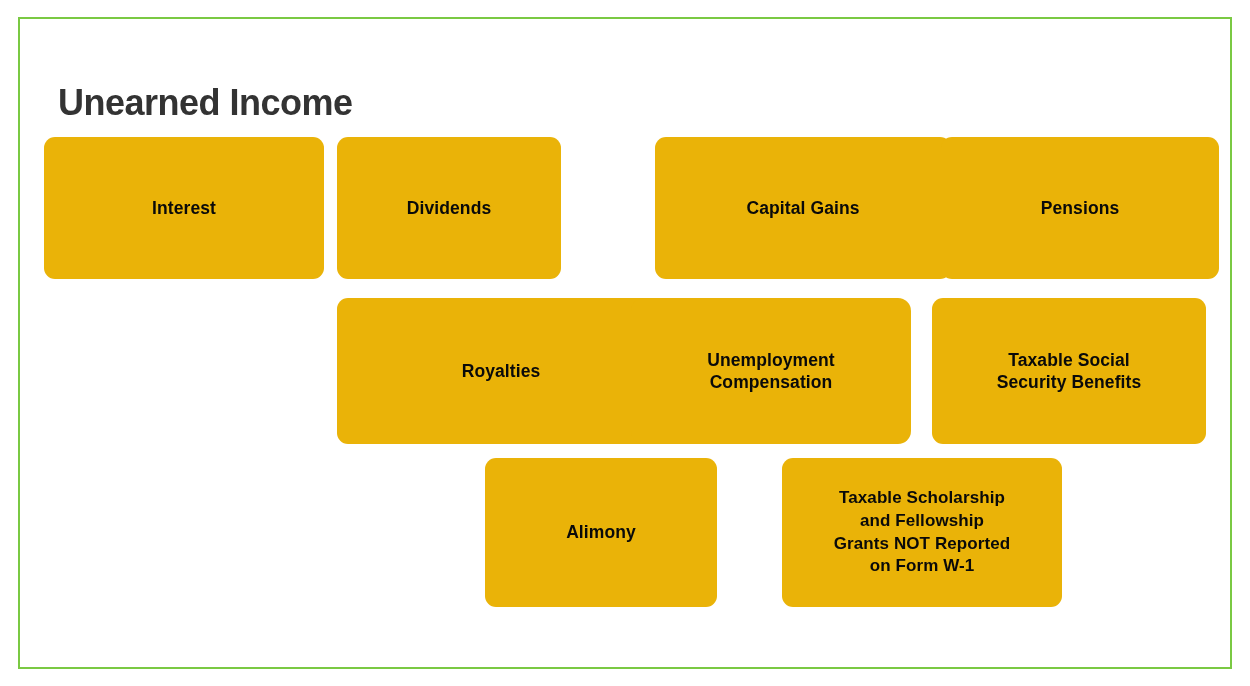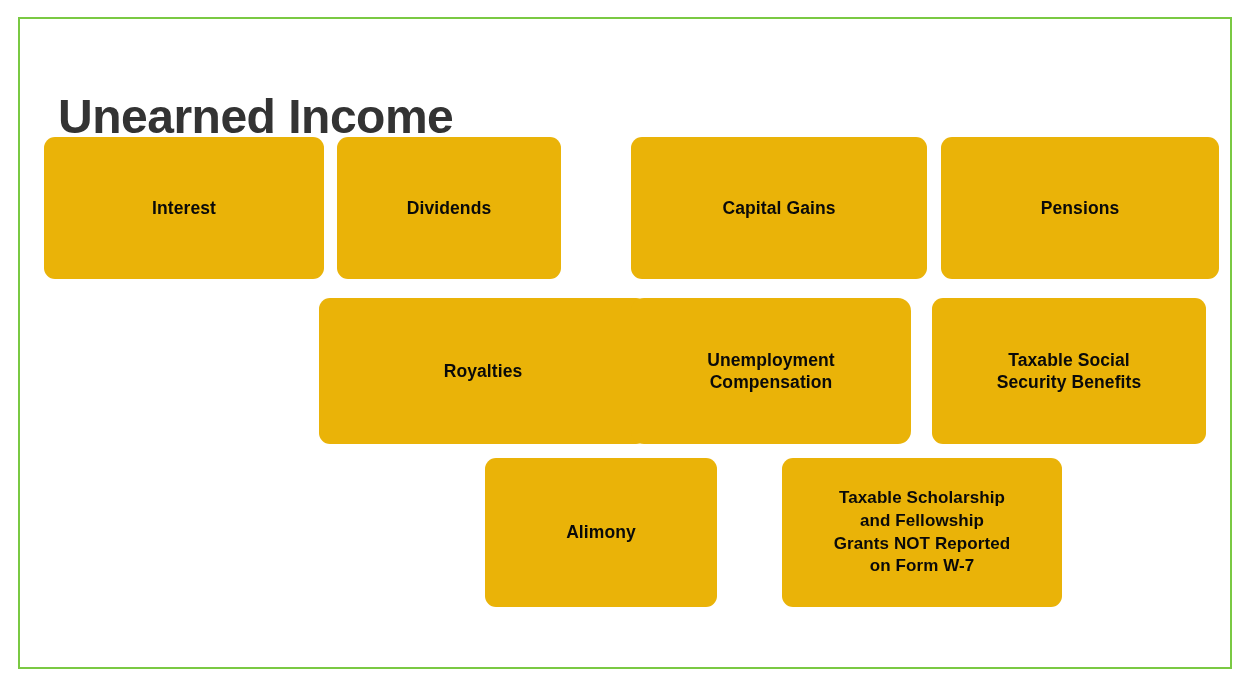--- a/index.html
+++ b/index.html
@@ -24,21 +24,21 @@
     box-sizing: border-box;
     border: 2px solid #7ac943;
     background: #ffffff;
   }
 
   
   .slide-title {
     position: absolute;
     left: 38px;
     top: 42px;
-    font-size: 48px;
+    font-size: 36px;
     font-weight: bold;
     color: #333333;
     letter-spacing: -0.5px;
     line-height: 1;
     white-space: nowrap;
   }
 
   
   .tile-grid {
     position: absolute;
@@ -71,27 +71,27 @@
 
   .tile-label.small {
     font-size: 17px;
     line-height: 1.33;
   }
 
   
   .r1 { top: 118px; height: 142px; }
   .r1.c1 { left: 24px;  width: 280px; }
   .r1.c2 { left: 317px; width: 224px; }
-  .r1.c3 { left: 611px; width: 296px; }
+  .r1.c3 { left: 635px; width: 296px; }
   .r1.c4 { left: 912px; width: 278px; margin-left: 9px; }
 
   
   .r2 { top: 279px; height: 146px; }
   .r2.c1 { left: 24px;  width: 280px; }
-  .r2.c2 { left: 299px; width: 328px; }
+  .r2.c2 { left: 317px; width: 328px; }
   .r2.c3 { left: 611px; width: 280px; border-radius: 13px; }
   .r2.c4 { left: 912px; width: 274px; }
 
   
   .r3 { top: 439px; height: 149px; }
   .r3.c1 { left: 172px; width: 280px; }
   .r3.c2 { left: 465px; width: 232px; }
   .r3.c3 { left: 762px; width: 280px; }
 </style>
 </head>
@@ -128,17 +128,17 @@
 Security Benefits</span>
     </div>
 
     <div class="tile r3 c2">
       <span class="tile-label">Alimony</span>
     </div>
     <div class="tile r3 c3">
       <span class="tile-label small">Taxable Scholarship
 and Fellowship
 Grants NOT Reported
-on Form W-7</span>
+on Form W-1</span>
     </div>
 
   </div>
 </div>
 
 </body></html>

